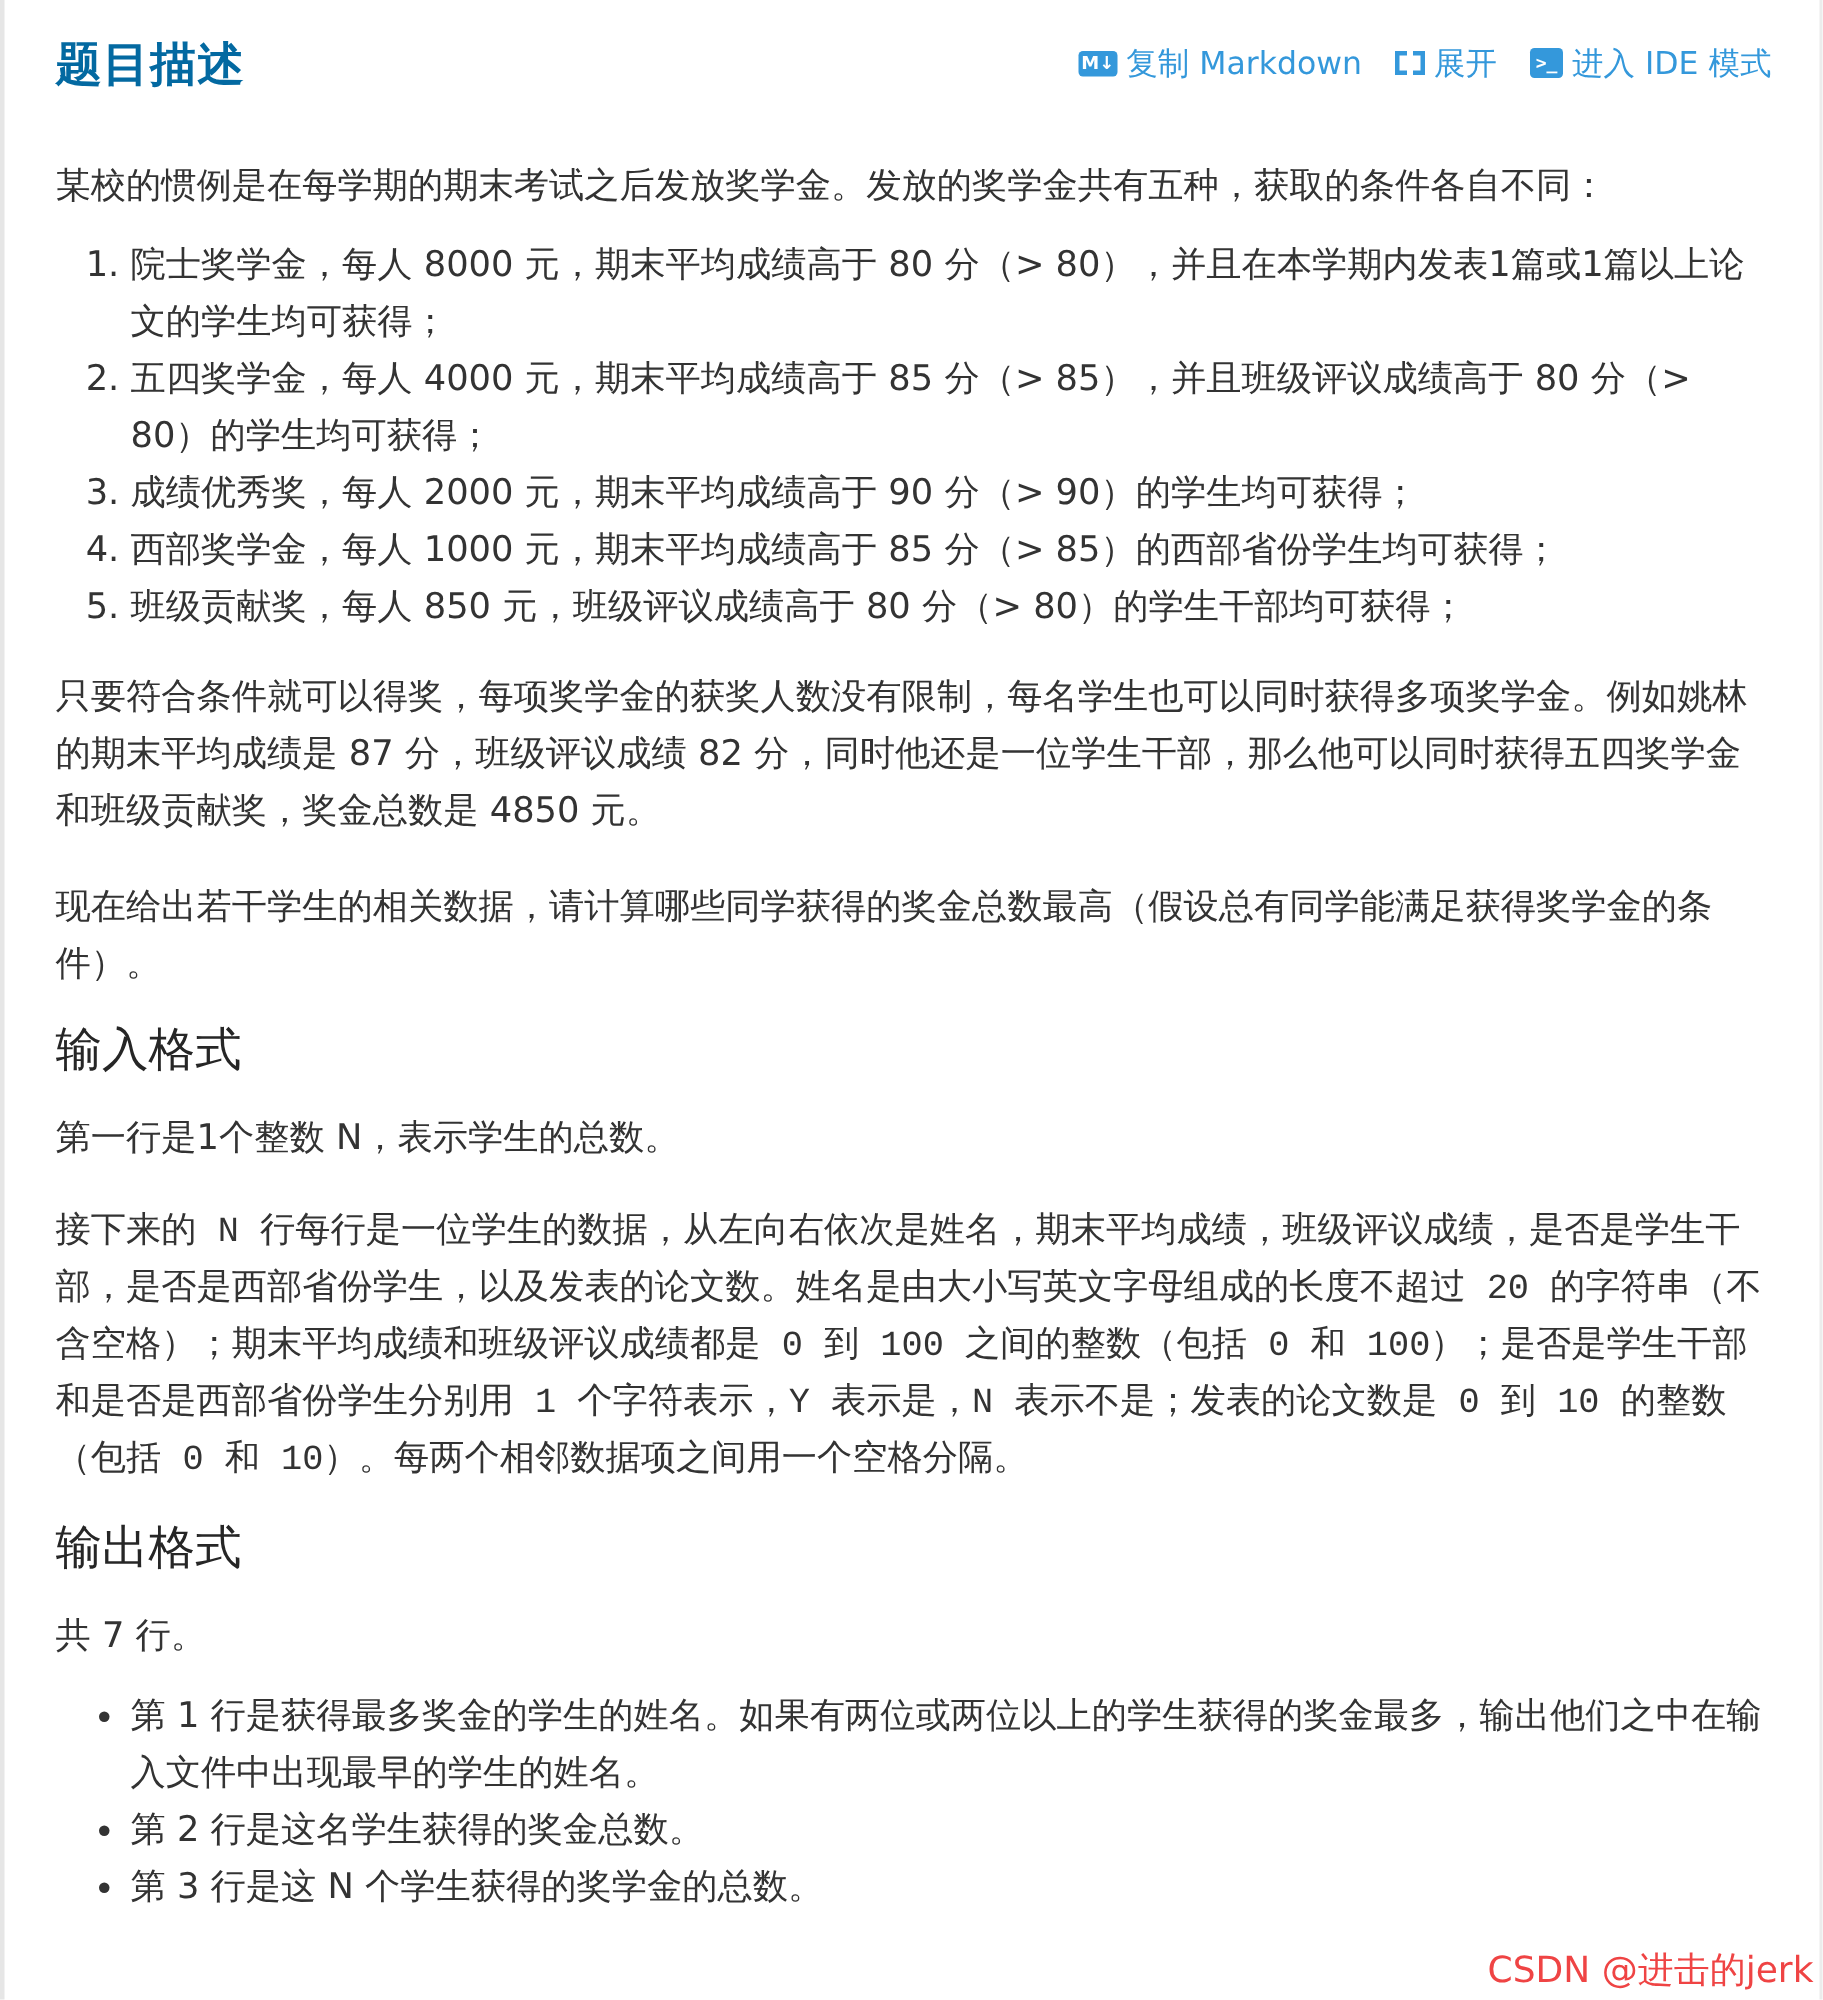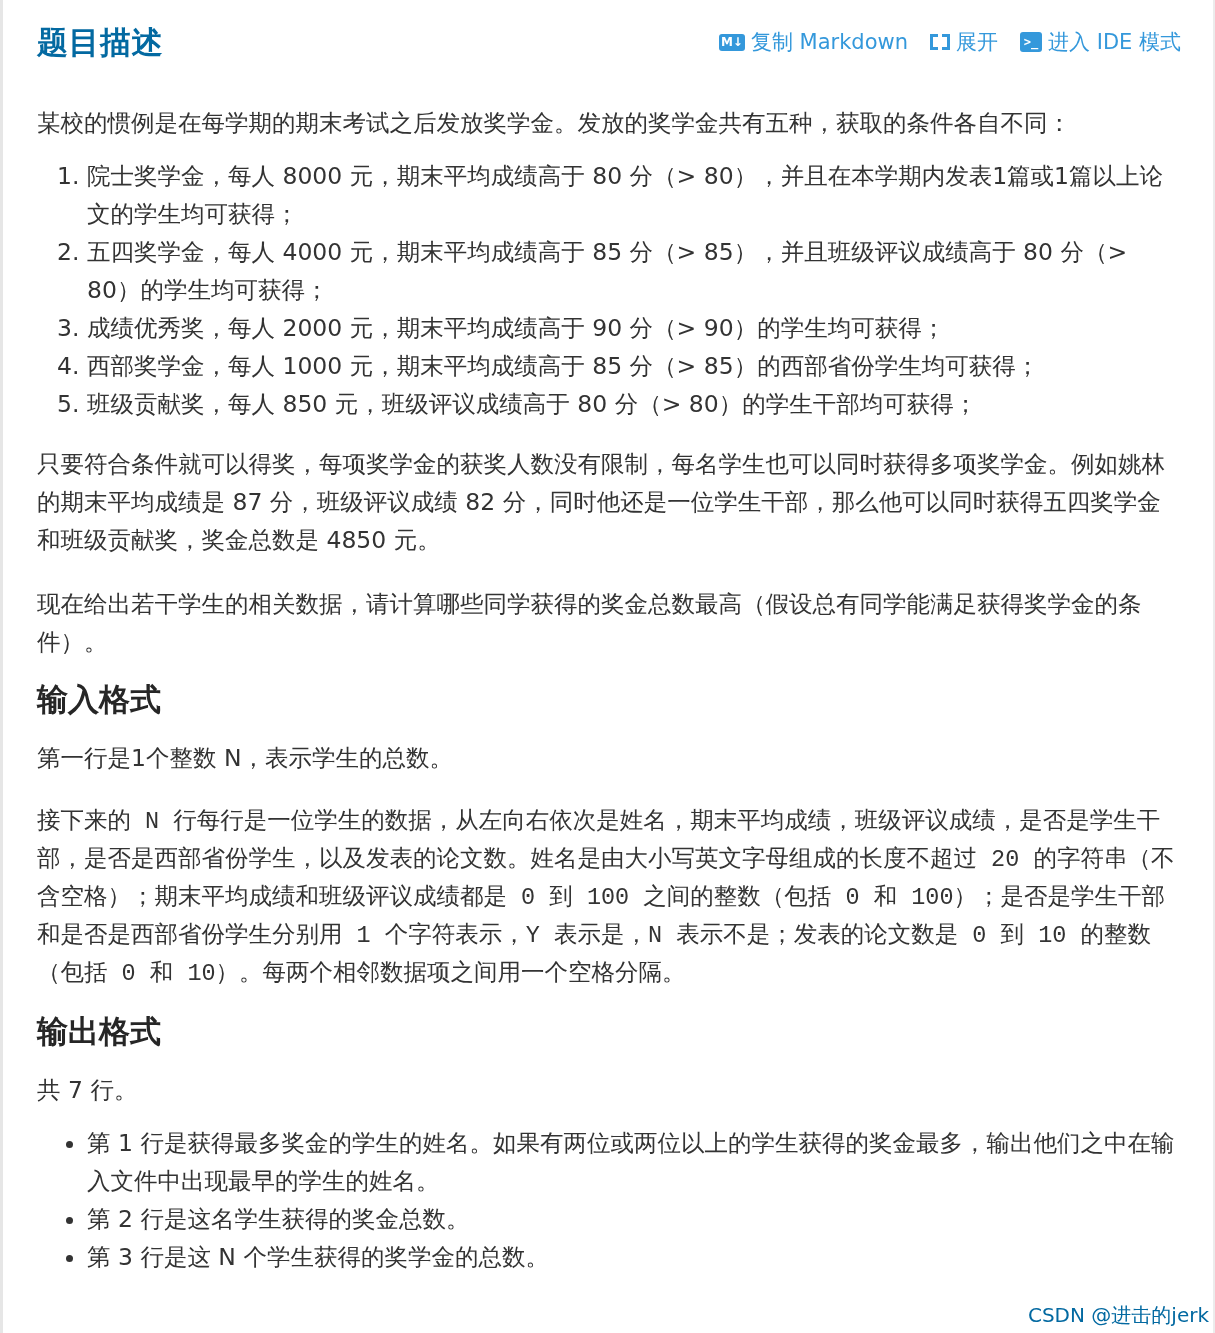--- a/index.html
+++ b/index.html
@@ -28,24 +28,24 @@
     .icon-expand .b { right:0; top:0; border-width:3px 3px 0 0; }
     .icon-expand .c { left:0; bottom:0; border-width:0 0 3px 3px; }
     .icon-expand .d { right:0; bottom:0; border-width:0 3px 3px 0; }
     .icon-term { display:inline-block; width: 22px; height: 20px; background:#3498db; border-radius: 3px; color:#fff; font-size: 12px; font-weight:bold; line-height: 20px; text-align:center; font-family:"DejaVu Sans Mono",monospace; }
     p, li { font-size: 23.5px; line-height: 38px; margin: 0; }
     .para { margin-bottom: 13px; }
     ol, ul { margin: 0; padding-left: 50px; }
     ol { margin-top: 15px; margin-bottom: 22px; }
     ul { margin-top: 15px; }
     h3 {
-      margin: 18px 0 18px 0; font-size: 31px; font-weight: bold; color: #262626;
+      margin: 18px 0 18px 0; font-size: 31px; font-weight: normal; color: #262626;
       font-family: "DejaVu Sans", sans-serif;
     }
-    .watermark { position: absolute; right: 6px; bottom: 4px; font-size: 20px; color: #0369a1; font-family: "DejaVu Sans", sans-serif; }
+    .watermark { position: absolute; right: 6px; bottom: 4px; font-size: 24px; color: #ef4444; font-family: "DejaVu Sans", sans-serif; }
   </style>
 </head>
 <body>
 
 <div class="left-edge"></div>
 <div class="right-edge"></div>
 
 <div class="card">
   <div class="header-row">
     <h2 style="top:22px;">题目描述</h2>

